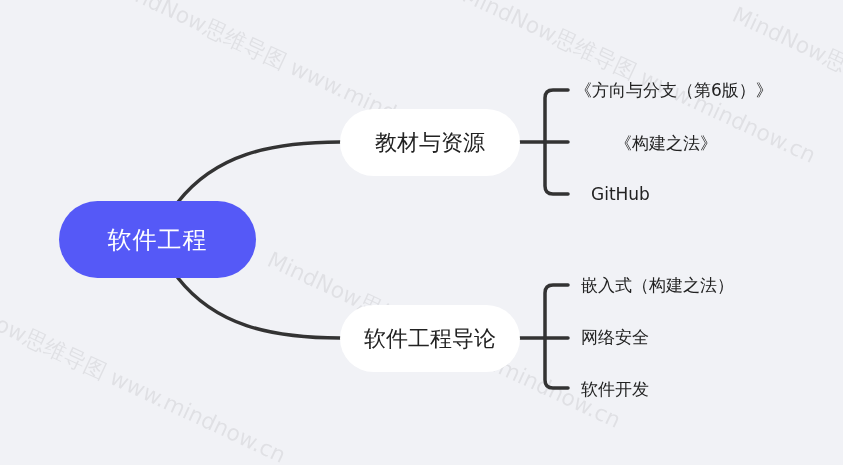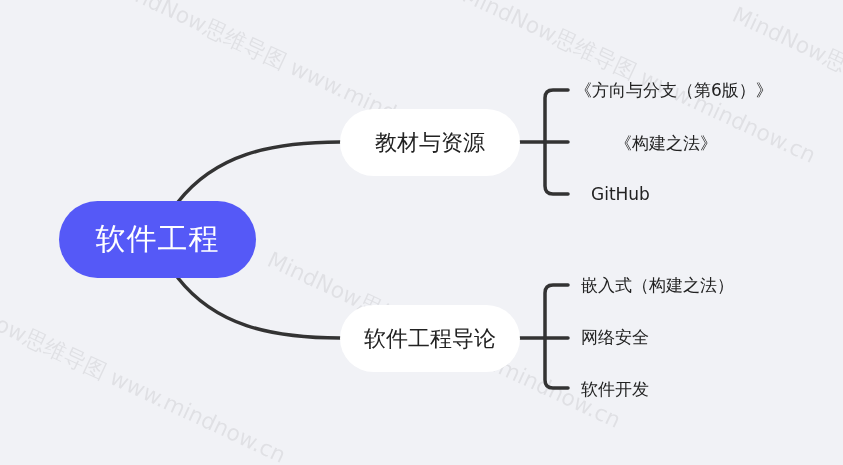--- a/index.html
+++ b/index.html
@@ -14,21 +14,21 @@
       position: absolute; color: rgba(0,0,0,0.07);
       font-size: 22px; white-space: nowrap;
       transform: rotate(25deg); transform-origin: left top;
       pointer-events: none;
     }
     svg.lines { position: absolute; left: 0; top: 0; }
     .root {
       position: absolute; left: 59px; top: 201px; width: 197px; height: 77px;
       border-radius: 39px; background: #5559f7; color: #ffffff;
       display: flex; align-items: center; justify-content: center;
-      font-size: 30px; letter-spacing: 1px;
+      font-size: 24px; letter-spacing: 1px;
     }
     .branch {
       position: absolute; width: 180px; height: 67px; border-radius: 34px;
       background: #ffffff; color: #222;
       display: flex; align-items: center; justify-content: center;
       font-size: 22px;
     }
     .leaf {
       position: absolute; font-size: 17px; color: #222; white-space: nowrap;
     }

